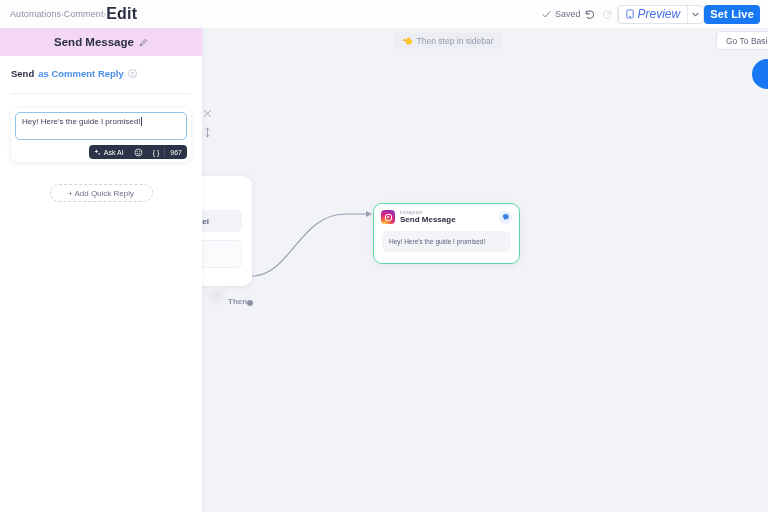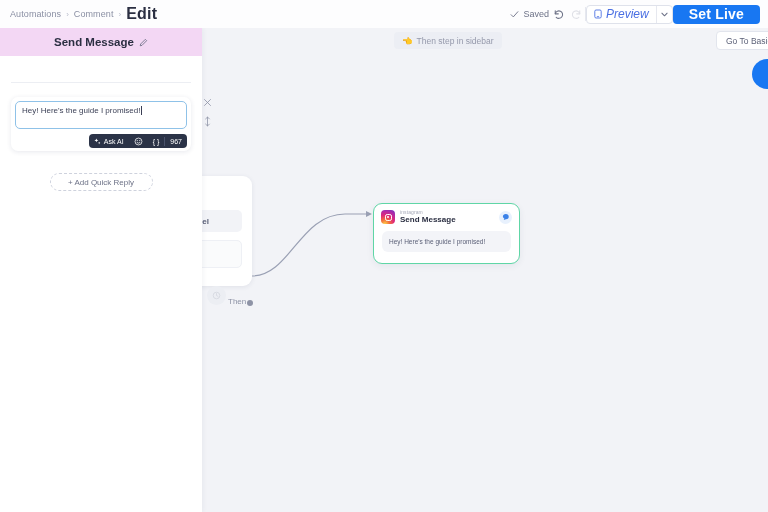--- a/index.html
+++ b/index.html
@@ -11,21 +11,21 @@
   }
   #app { position: relative; width: 768px; height: 512px; }
 
   
   .topbar {
     position: absolute; top: 0; left: 0; width: 768px; height: 28px;
     background: #fdfdfe;
     display: flex; align-items: center;
     z-index: 40;
   }
-  .breadcrumb { display: flex; align-items: center; gap: 5px; padding-left: 10px; }
+  .breadcrumb { display: flex; align-items: center; padding-left: 10px; }
   .bc-item { font-size: 9px; color: #8a8fa3; letter-spacing: .1px; }
   .bc-sep { font-size: 8px; color: #b9bdcb; }
   .bc-current { font-size: 16px; font-weight: bold; color: #2b2f42; letter-spacing: .2px; }
 
   .topbar-right {
     margin-left: auto; display: flex; align-items: center; 
     padding-right: 8px; height: 28px;
   }
   .saved { display: flex; align-items: center; gap: 4px; font-size: 9px; color: #6d7287; }
   .saved .chk { width: 9px; height: 9px; }
@@ -46,23 +46,23 @@
     display: flex; align-items: center; gap: 4px;
     padding: 0 7px; height: 100%;
     font-size: 12px; color: #4a6fe3; font-weight: 500; font-style: italic;
   }
   .preview-caret {
     width: 16px; height: 100%;
     border-left: 1px solid #e6e8ef;
     display: flex; align-items: center; justify-content: center;
   }
   .setlive-btn {
-    height: 19px; padding: 0 16px;
+    height: 19px; padding: 0 6px;
     background: #1877f2; color: #fff;
-    font-size: 14px; font-weight: bold;
+    font-size: 11px; font-weight: bold;
     border-radius: 4px;
     display: flex; align-items: center; justify-content: center;
     letter-spacing: .2px;
   }
 
   
   .canvas {
     position: absolute; top: 28px; left: 0; width: 768px; height: 484px;
     background: #f2f3f7;
     overflow: hidden;
@@ -108,21 +108,21 @@
     background: #fafbfc; border: 1px solid #eef0f5; border-radius: 5px;
   }
   .ghost-avatar {
     position: absolute; top: 258px; left: 207px;
     width: 19px; height: 19px; border-radius: 50%;
     background: #eceef3;
     display: flex; align-items: center; justify-content: center;
   }
   .then-label {
     position: absolute; top: 269px; left: 228px;
-    font-size: 8px; color: #8e93a6; font-weight: 400;
+    font-size: 8px; color: #8e93a6; font-weight: 700;
   }
   .then-dot {
     position: absolute; top: 272px; left: 247px;
     width: 6px; height: 6px; border-radius: 50%;
     background: #8e93a6;
   }
   .edge-svg { position: absolute; top: 0; left: 0; width: 768px; height: 484px; pointer-events: none; }
 
   
   .node {
@@ -319,20 +319,25 @@
   <div class="sidebar">
 
     <div class="sb-header">
       <span class="sb-title">Send Message</span>
       <svg width="9" height="9" viewBox="0 0 12 12">
         <path d="M1.6 10.4 L2.2 8 L8.4 1.8 L10.2 3.6 L4 9.8 Z" stroke="#5c6178" stroke-width="1" fill="none" stroke-linejoin="round"></path>
       </svg>
     </div>
 
     <div class="sb-body">
+      <div class="send-row">
+        <span class="send-lbl">Send</span>
+        <span class="send-val">as Comment Reply</span>
+        <span class="info-ico">?</span>
+      </div>
 
       <div class="sb-divider"></div>
 
       <div class="msg-wrap">
         <div class="msg-card">
           <div class="msg-input">
             <span>Hey! Here's the guide I promised!</span>
               <span class="caret"></span>
           </div>
           <div class="msg-toolbar">

